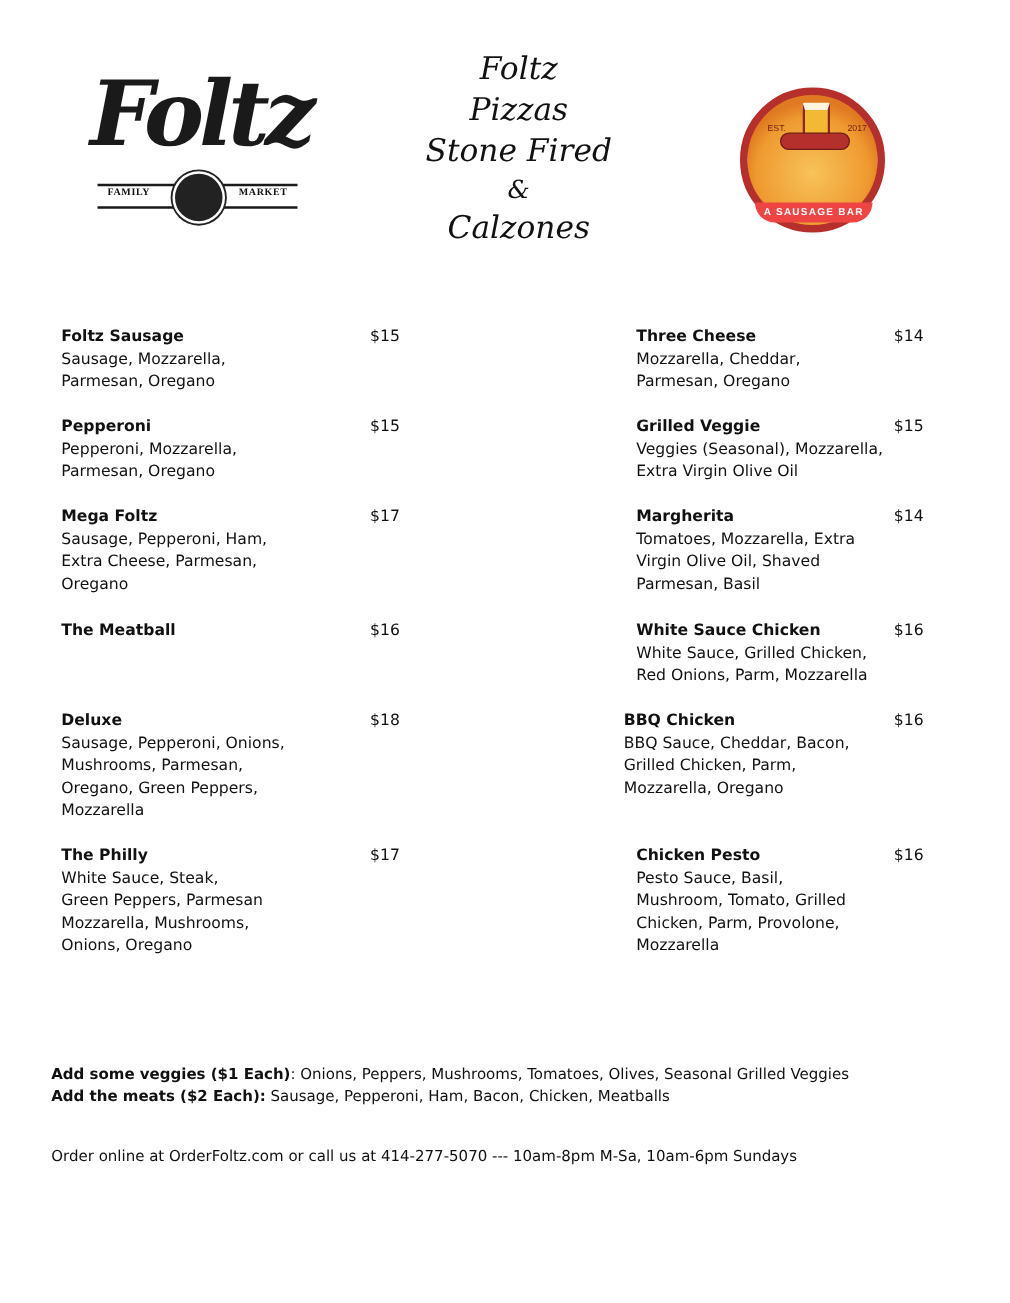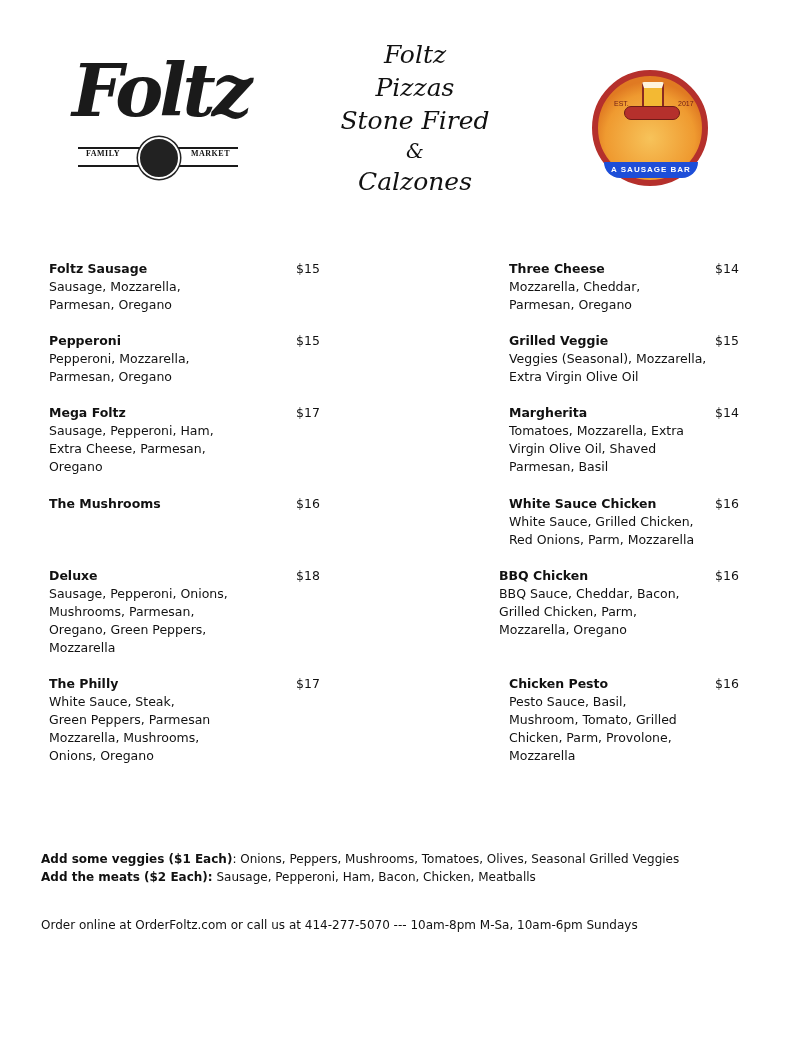--- a/index.html
+++ b/index.html
@@ -29,21 +29,21 @@
       border: 6px solid #b5302c; box-sizing: border-box; }
     #wurst-logo .beer { position: absolute; left: 70px; top: 12px; width: 18px; height: 24px; background: #f3b933;
       border: 2px solid #8a2a20; border-top: 6px solid #fff4dc; border-radius: 2px; }
     #wurst-logo .sausage { position: absolute; left: 52px; top: 36px; width: 54px; height: 12px; background: #b5302c;
       border-radius: 8px; border: 1.5px solid #6e1b17; }
     #wurst-logo .est { position: absolute; left: 42px; top: 30px; font-size: 7px; color: #6e1b17; }
     #wurst-logo .yr { position: absolute; left: 106px; top: 30px; font-size: 7px; color: #6e1b17; }
     #wurst-logo .plate { position: absolute; left: 0; top: 52px; width: 158px; height: 38px; background: #b5302c;
       border: 2px solid #fff; box-shadow: 0 0 0 2px #8a2a20; box-sizing: border-box; display: flex; align-items: center; justify-content: center;
       font-family: "DejaVu Serif", serif; font-weight: bold; font-size: 26px; color: #fff; letter-spacing: 1px; }
-    #wurst-logo .sub { position: absolute; left: 32px; top: 92px; width: 94px; height: 16px; background: #1d4ed8;
+    #wurst-logo .sub { position: absolute; left: 32px; top: 92px; width: 94px; height: 16px; background: #ef4444;
       color: #fff; font-size: 8px; font-weight: bold; text-align: center; line-height: 16px; letter-spacing: 1px;
       border-radius: 0 0 40px 40px; }
 
     
     .item { position: absolute; font-family: "DejaVu Sans", sans-serif; font-size: 12.5px; line-height: 18px; color: #111; }
     .item .name { font-weight: bold; }
     .item .desc { white-space: pre-line; }
     .price { position: absolute; font-family: "DejaVu Sans", sans-serif; font-size: 12.5px; line-height: 18px; color: #111; }
 
     
@@ -96,21 +96,21 @@
 
 <div class="item" style="left:49px;top:404px;">
   <div class="name">Mega Foltz</div>
   <div class="desc">Sausage, Pepperoni, Ham,
 Extra Cheese, Parmesan,
 Oregano</div>
 </div>
 <div class="price" style="left:296px;top:404px;">$17</div>
 
 <div class="item" style="left:49px;top:495px;">
-  <div class="name">The Mushrooms</div>
+  <div class="name">The Meatball</div>
 </div>
 <div class="price" style="left:296px;top:495px;">$16</div>
 
 <div class="item" style="left:49px;top:567px;">
   <div class="name">Deluxe</div>
   <div class="desc">Sausage, Pepperoni, Onions,
 Mushrooms, Parmesan,
 Oregano, Green Peppers,
 Mozzarella</div>
 </div>

